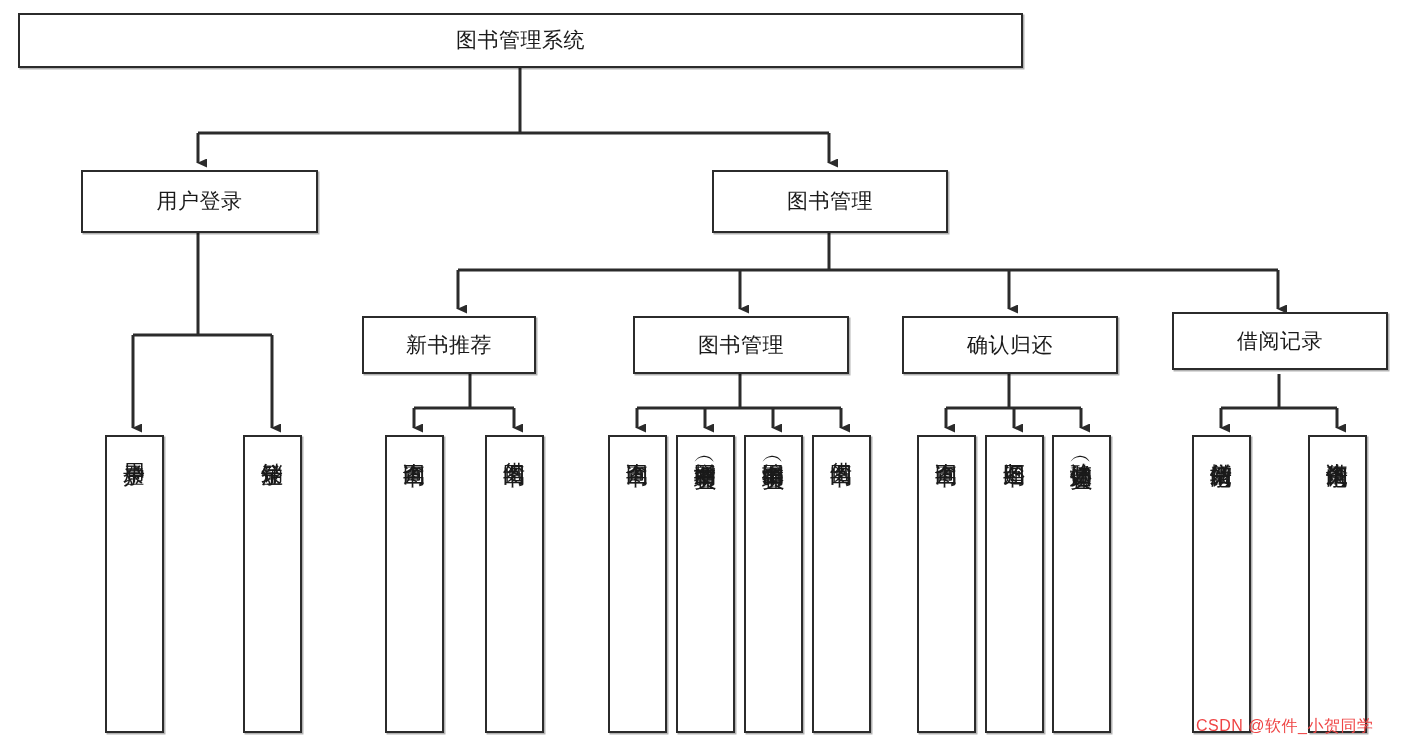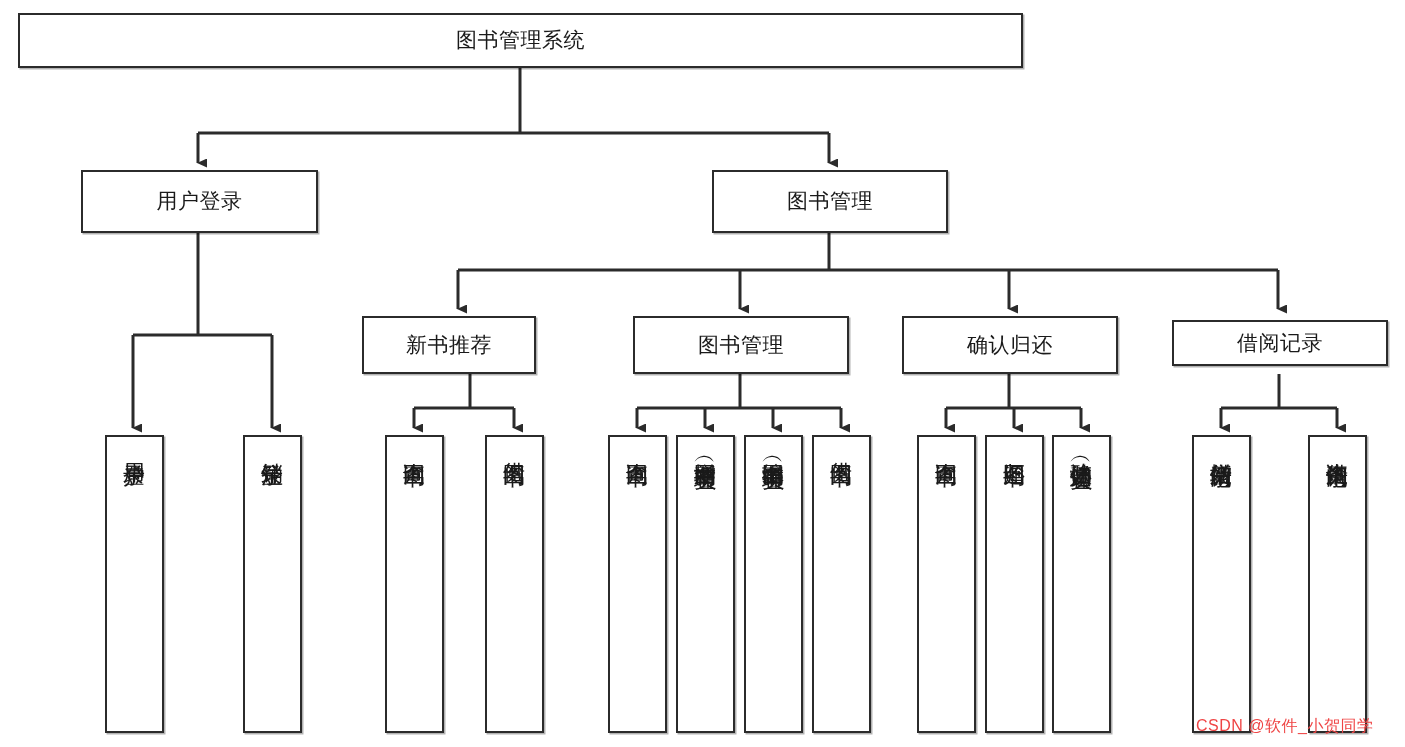--- a/index.html
+++ b/index.html
@@ -124,21 +124,21 @@
       </div>
       <div class="node horizontal" style="left: 362px; top: 316px; width: 174px; height: 58px;">
         <span class="label">新书推荐</span>
       </div>
       <div class="node horizontal" style="left: 633px; top: 316px; width: 216px; height: 58px;">
         <span class="label">图书管理</span>
       </div>
       <div class="node horizontal" style="left: 902px; top: 316px; width: 216px; height: 58px;">
         <span class="label">确认归还</span>
       </div>
-      <div class="node horizontal" style="left: 1172px; top: 320px; width: 216px; height: 46px;">
+      <div class="node horizontal" style="left: 1172px; top: 312px; width: 216px; height: 58px;">
         <span class="label">借阅记录</span>
       </div>
       <div class="node vertical" style="left: 105px; top: 435px; width: 59px; height: 298px;">
         <span class="label">用户登录</span>
       </div>
       <div class="node vertical" style="left: 243px; top: 435px; width: 59px; height: 298px;">
         <span class="label">注销登录</span>
       </div>
       <div class="node vertical" style="left: 385px; top: 435px; width: 59px; height: 298px;">
         <span class="label">查询图书</span>

